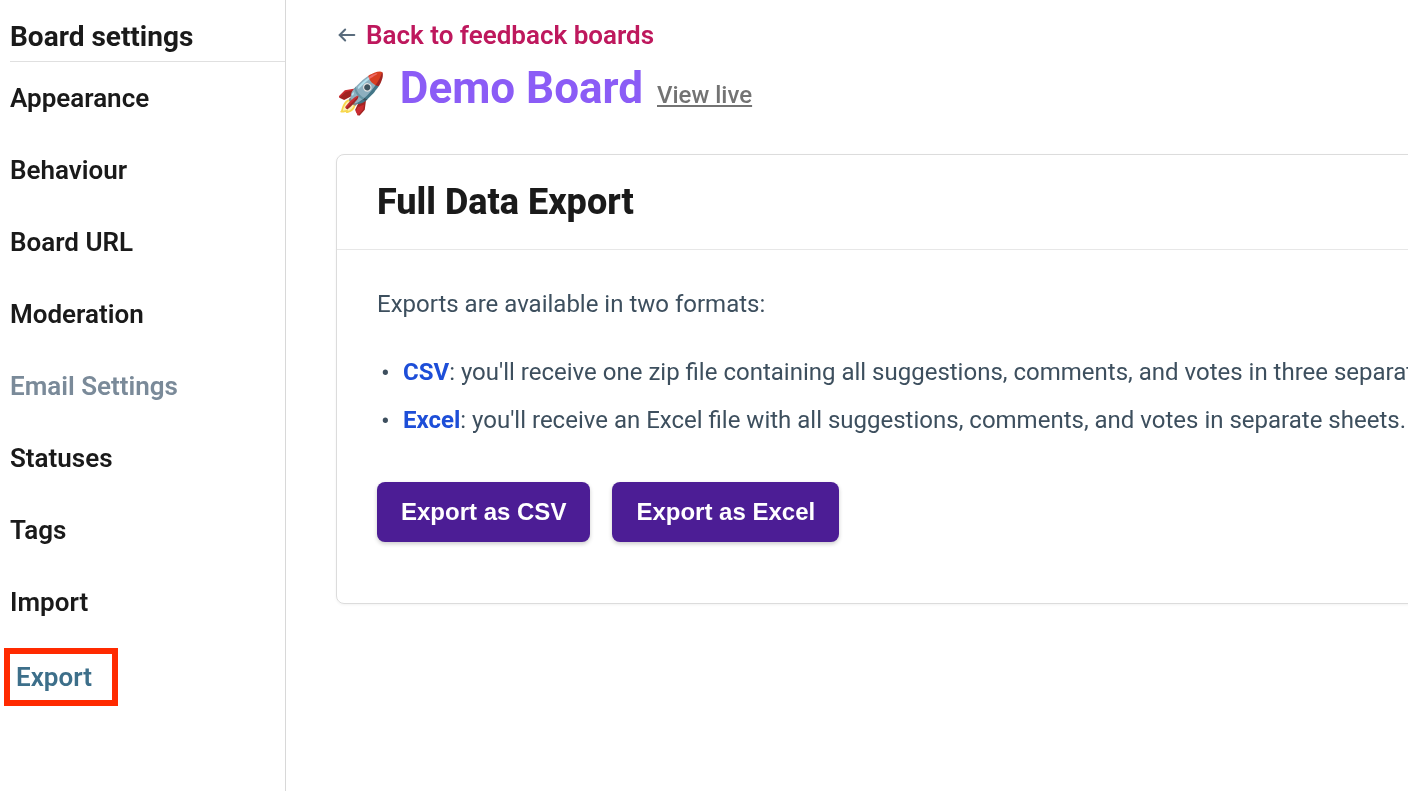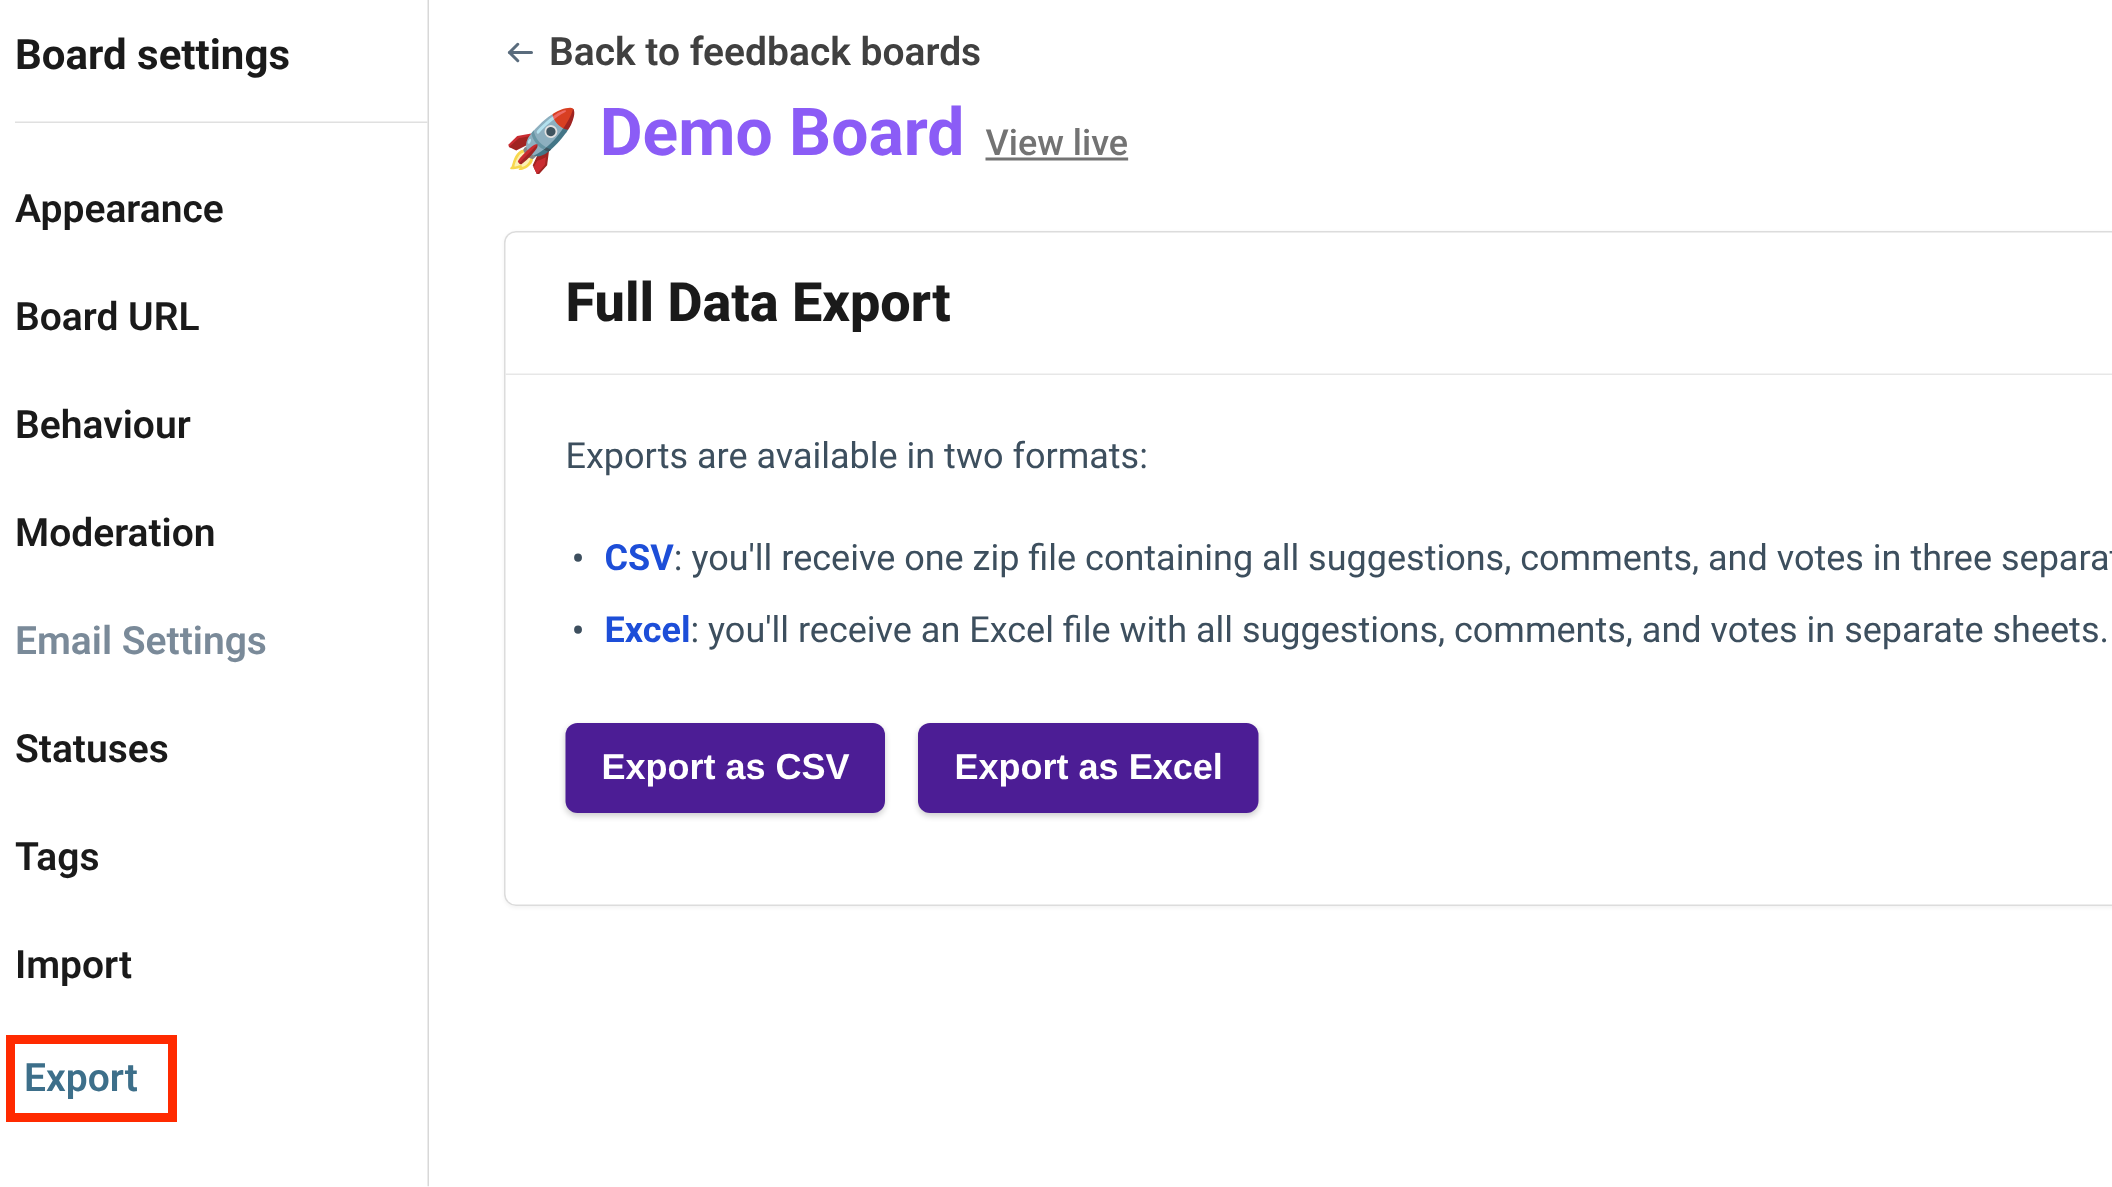--- a/index.html
+++ b/index.html
@@ -22,24 +22,23 @@
     }
     .sidebar {
       width: 340px;
       border-right: 1px solid #d8d8d8;
       padding: 20px 0 20px 10px;
     }
     .sidebar-header {
       font-size: 28px;
       font-weight: 700;
       color: #1a1a1a;
-      padding-bottom: 28px;
+      padding-bottom: 8px;
       border-bottom: 1px solid #e0e0e0;
       width: 275px;
-      margin-bottom: 22px;
     }
     .sidebar-item {
       font-size: 26px;
       font-weight: 600;
       color: #1a1a1a;
       padding: 21px 0;
       cursor: pointer;
       display: block;
     }
     .sidebar-item.muted {
@@ -57,21 +56,21 @@
     }
     .main {
       flex: 1;
       padding: 20px 0 0 50px;
     }
     .back-link {
       display: inline-flex;
       align-items: center;
       font-size: 26px;
       font-weight: 600;
-      color: #404040;
+      color: #be185d;
       cursor: pointer;
       gap: 8px;
     }
     .back-arrow {
       width: 22px;
       height: 22px;
       flex-shrink: 0;
     }
     .title-row {
       display: flex;
@@ -161,22 +160,22 @@
     }
   </style>
 </head>
 <body>
 
 <div class="layout">
   <aside class="sidebar">
     <div class="sidebar-header">Board settings</div>
     <div>
       <a class="sidebar-item">Appearance</a>
+      <a class="sidebar-item">Behaviour</a>
       <a class="sidebar-item">Board URL</a>
-      <a class="sidebar-item">Behaviour</a>
       <a class="sidebar-item">Moderation</a>
       <a class="sidebar-item muted">Email Settings</a>
       <a class="sidebar-item">Statuses</a>
       <a class="sidebar-item">Tags</a>
       <a class="sidebar-item">Import</a>
       <span class="export-highlight">
         <a class="sidebar-item active" style="padding:0;">Export</a>
       </span>
     </div>
   </aside>

